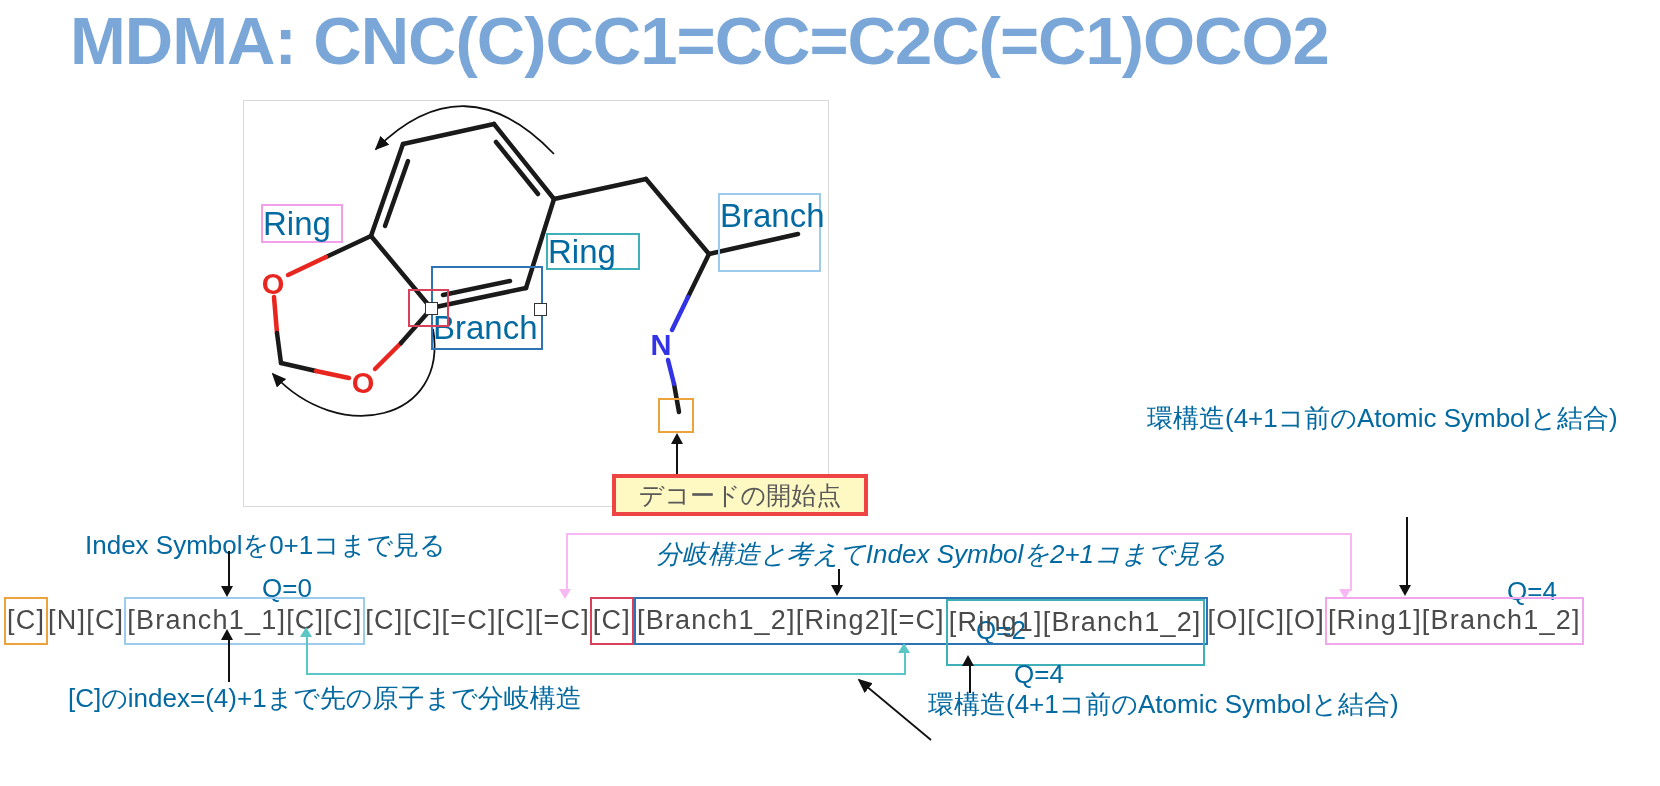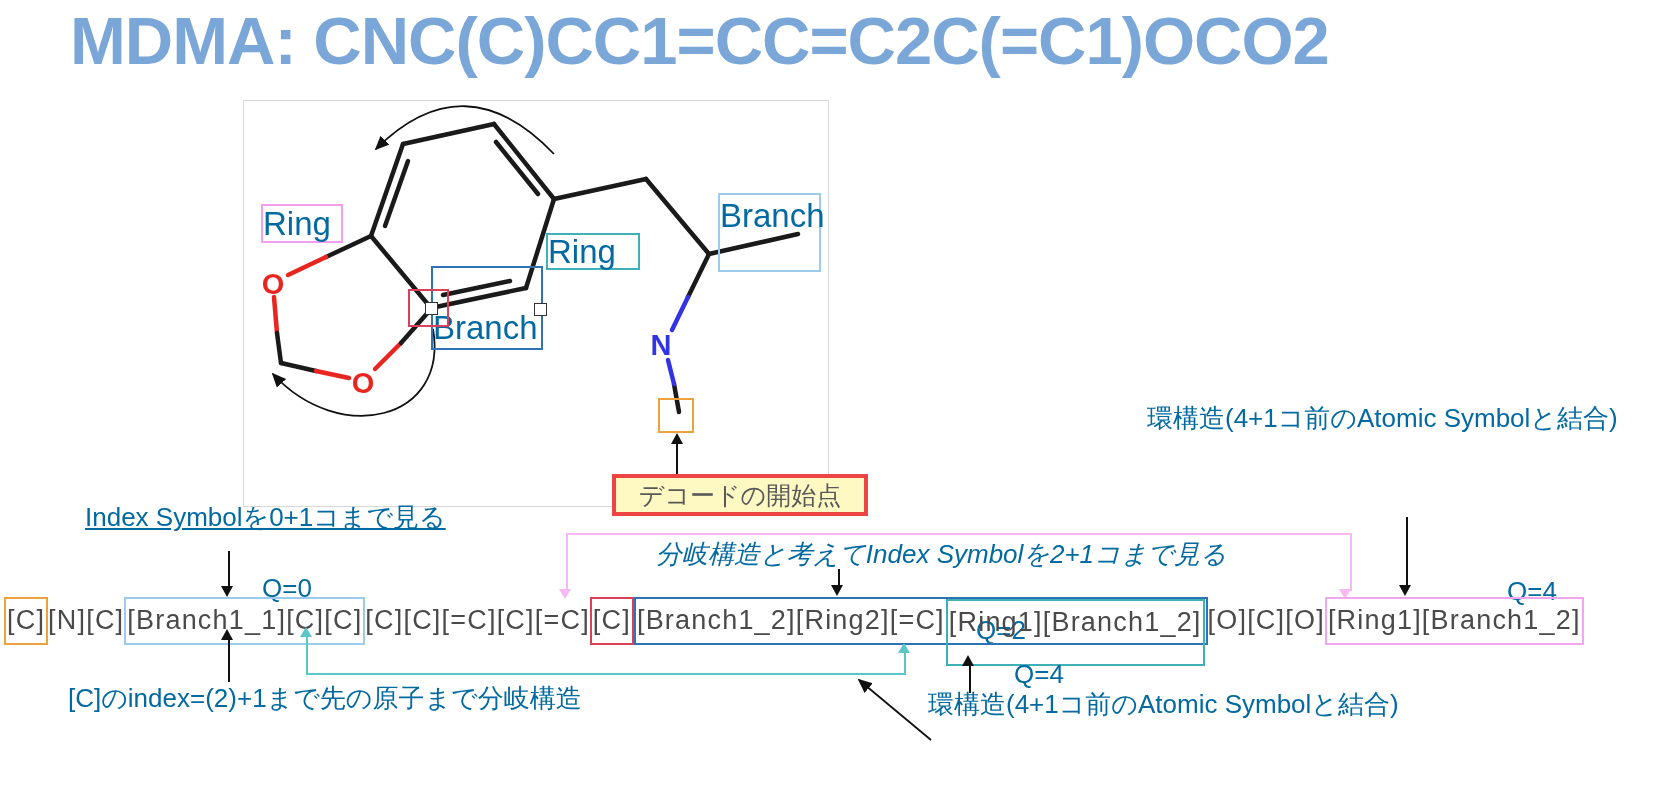--- a/index.html
+++ b/index.html
@@ -137,21 +137,21 @@
     <div class="mlabel redbox"></div>
     <div class="mlabel orangebox"></div>
     <div class="handle" style="left:181px;top:201px;"></div>
     <div class="handle" style="left:290px;top:202px;"></div>
   </div>
 
   <div class="decode-label">
     <span>デコードの開始点</span>
   </div>
 
-  <div class="ann" style="left:85px;top:500px;text-decoration:underline;">Index Symbolを0+1コまで見る</div>
+  <div class="ann" style="left:85px;top:528px;">Index Symbolを0+1コまで見る</div>
   <div class="vline" style="left:228px;top:551px;height:36px;"></div>
   <div class="head-down" style="left:221px;top:586px;"></div>
   <div class="ann" style="left:262px;top:573px;">Q=0</div>
 
   <div class="pink-bracket"></div>
   <div class="phead" style="left:559px;top:589px;"></div>
   <div class="phead" style="left:1339px;top:589px;"></div>
   <div class="ann" style="left:656px;top:537px;font-style:italic;">分岐構造と考えてIndex Symbolを2+1コまで見る</div>
   <div class="vline" style="left:838px;top:569px;height:16px;"></div>
   <div class="head-down" style="left:831px;top:585px;"></div>
@@ -194,21 +194,21 @@
       <span class="tok">[C]</span>
       <span class="tok">[O]</span>
       <span class="tbox pink">
         <span class="tok">[Ring1]</span>
         <span class="tok">[Branch1_2]</span>
       </span>
     </div>
 
   <div class="head-up" style="left:221px;top:629px;"></div>
   <div class="vline" style="left:228px;top:640px;height:42px;"></div>
-  <div class="ann" style="left:68px;top:681px;">[C]のindex=(2)+1まで先の原子まで分岐構造</div>
+  <div class="ann" style="left:68px;top:681px;">[C]のindex=(4)+1まで先の原子まで分岐構造</div>
 
   <div class="teal-conn"></div>
   <div class="teal-vr"></div>
   <div class="thead" style="left:300px;top:627px;"></div>
   <div class="thead" style="left:898px;top:643px;"></div>
 
   <div class="head-up" style="left:962px;top:655px;"></div>
   <div class="vline" style="left:969px;top:666px;height:27px;"></div>
   <div class="ann" style="left:1014px;top:659px;">Q=4</div>
   <div class="ann" style="left:928px;top:687px;">環構造(4+1コ前のAtomic Symbolと結合)</div>

